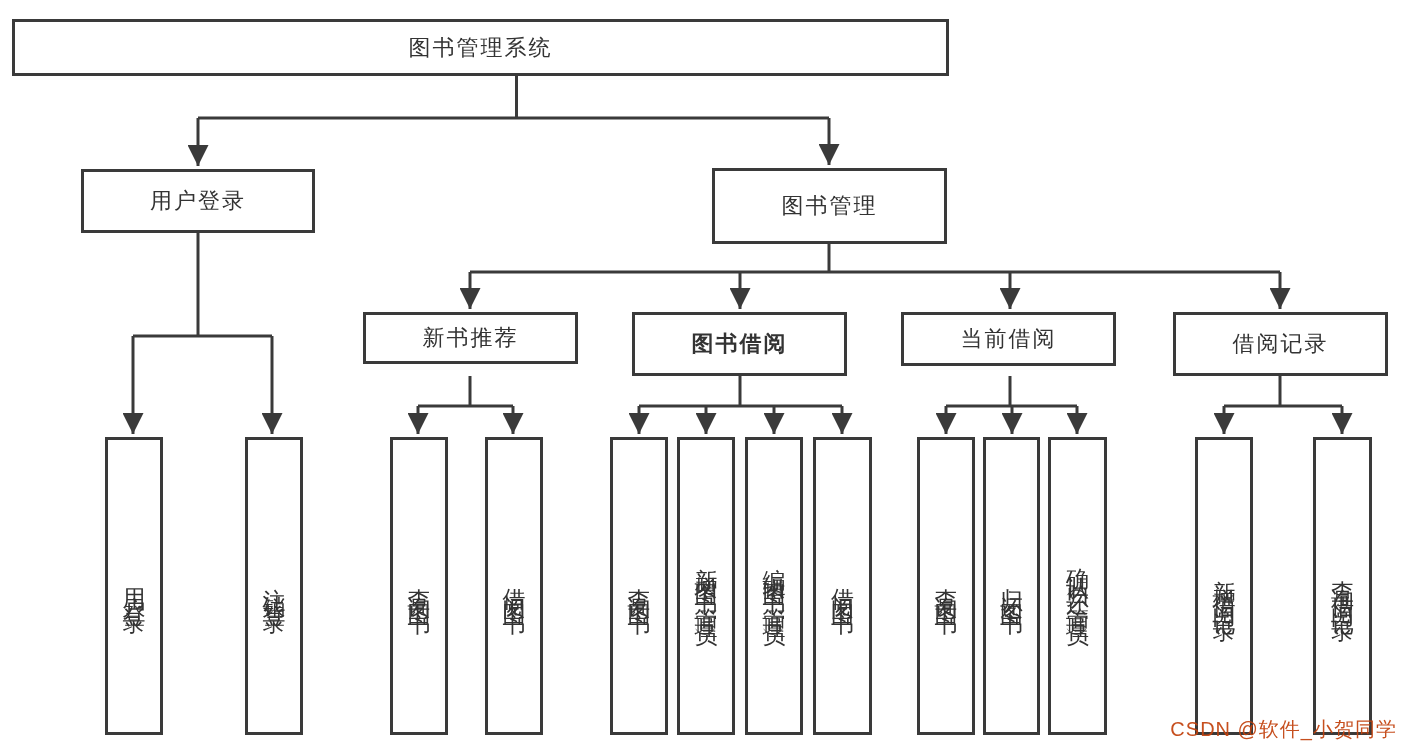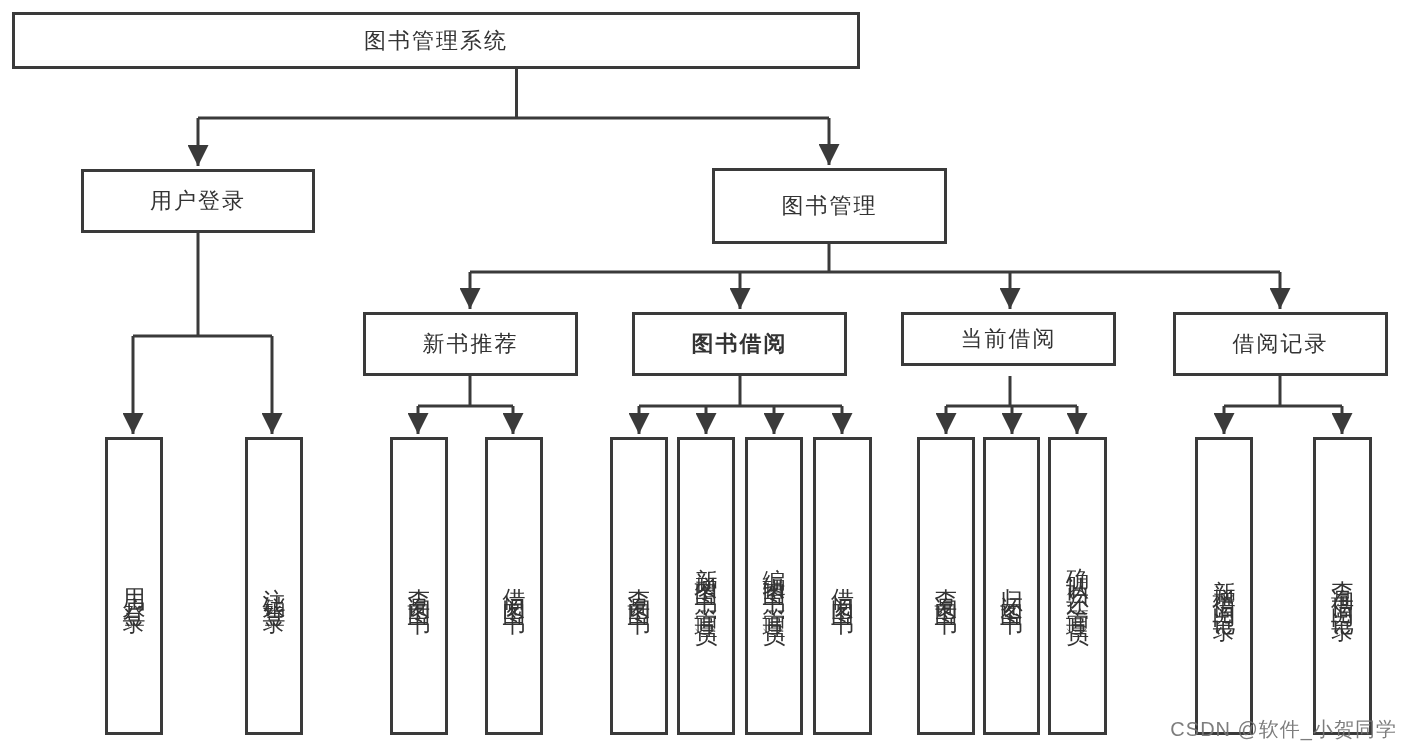--- a/index.html
+++ b/index.html
@@ -5,37 +5,37 @@
   html,body{margin:0;padding:0;background:#fff;}
   #stage{position:relative;width:1405px;height:747px;background:#fff;overflow:hidden;
          font-family:"Liberation Sans",sans-serif;}
   #wires{position:absolute;left:0;top:0;width:1405px;height:747px;}
   .box{position:absolute;box-sizing:border-box;background:#fff;border:3px solid #3a3a3a;
        display:flex;align-items:center;justify-content:center;color:#333;
        font-size:22px;letter-spacing:2px;white-space:nowrap;}
   .v{writing-mode:vertical-rl;text-orientation:mixed;top:437px;height:298px;
      font-size:23px;line-height:1;letter-spacing:8px;white-space:normal;}
   
-  .n0{left:12px;top:12px;width:848px;height:57px;}
+  .n0{left:12px;top:19px;width:937px;height:57px;}
   .n1{left:81px;top:169px;width:234px;height:64px;}
   .n2{left:712px;top:168px;width:235px;height:76px;}
-  .n3{left:363px;top:312px;width:215px;height:64px;}
+  .n3{left:363px;top:312px;width:215px;height:52px;}
   .n4{left:632px;top:312px;width:215px;height:64px;font-weight:bold;}
   .n5{left:901px;top:312px;width:215px;height:54px;text-align:center;}
   .n6{left:1173px;top:312px;width:215px;height:64px;}
   
   .m0{left:105px;width:58px;}  .m1{left:245px;width:58px;}
   .m2{left:390px;width:58px;}  .m3{left:485px;width:58px;}
   .m4{left:610px;width:58px;}  .m5{left:677px;width:58px;}
   .m6{left:745px;width:58px;}  .m7{left:813px;width:59px;}
   .m8{left:917px;width:58px;}  .m9{left:983px;width:57px;}
   .m10{left:1048px;width:59px;}
   .m11{left:1195px;width:58px;} .m12{left:1313px;width:59px;}
   #watermark{position:absolute;right:8px;bottom:4px;z-index:5;
-             font-size:20px;color:#737373;opacity:.92;letter-spacing:1px;}
+             font-size:20px;color:#c2410c;opacity:.92;letter-spacing:1px;}
 </style>
 </head>
 <body>
 
 <div id="stage">
 
   <svg id="wires" viewBox="0 0 1405 747" xmlns="http://www.w3.org/2000/svg">
     <defs>
       <marker id="arrow" viewBox="0 0 10 10" refX="10" refY="5" markerWidth="8" markerHeight="7" orient="auto-start-reverse">
         <path d="M0 0 L10 5 L0 10 z" fill="#3a3a3a"></path>

